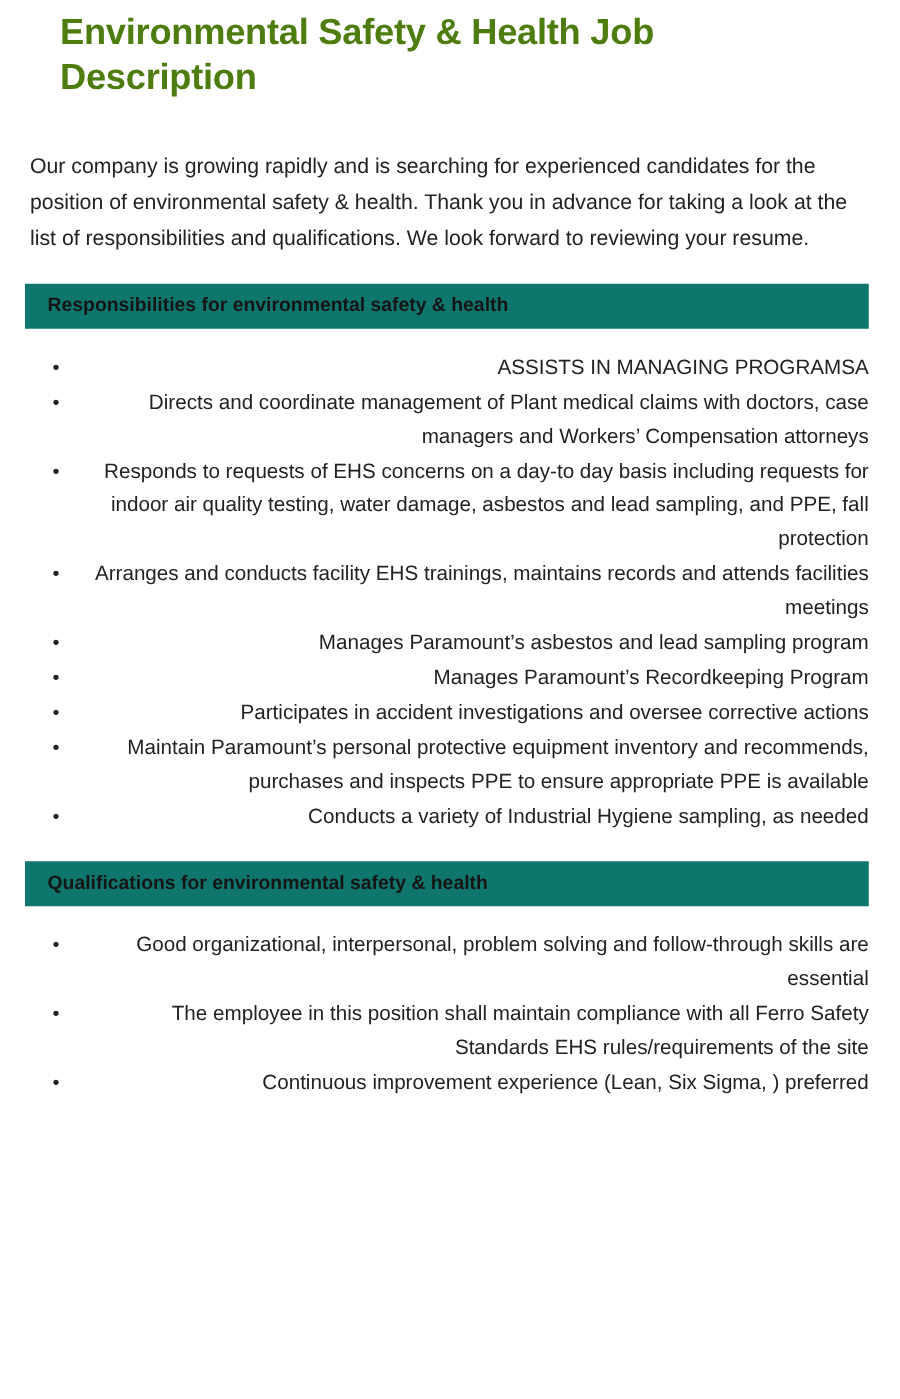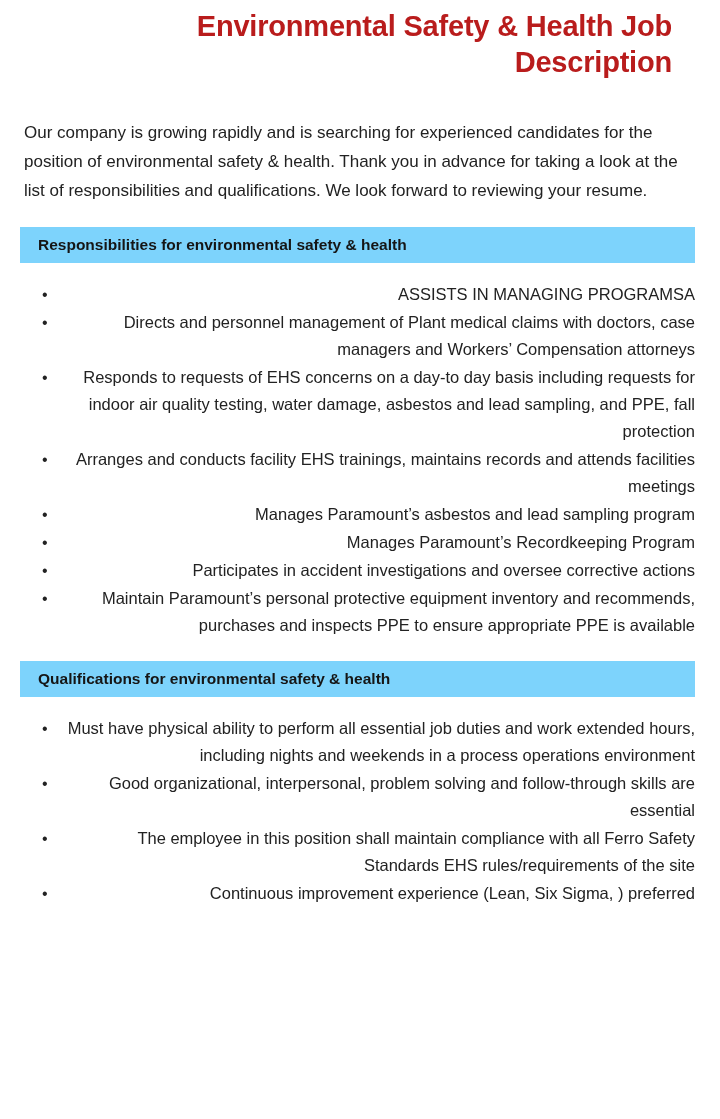--- a/index.html
+++ b/index.html
@@ -17,36 +17,36 @@
   }
   .page {
     width: 720px;
     box-sizing: border-box;
     padding: 0;
   }
   .doc-title {
     font-size: 29px;
     font-weight: bold;
     line-height: 36px;
-    text-align: right;
+    text-align: left;
     margin: 8px 48px 0 48px;
     letter-spacing: -0.2px;
-    color: #b91c1c;
+    color: #4d7c0f;
   }
   .intro {
     margin: 38px 24px 0 24px;
     font-size: 17px;
     line-height: 29px;
     color: #222222;
   }
   .section {
     margin-top: 22px;
   }
   .section-header {
-    background: #7dd3fc;
+    background: #0f766e;
     margin: 0 25px 0 20px;
     padding: 8px 0 9px 18px;
     font-size: 15.5px;
     font-weight: bold;
     line-height: 19px;
     color: #151515;
   }
   ul.bullet-list {
     list-style: none;
     margin: 18px 25px 0 25px;
@@ -80,33 +80,33 @@
 <div class="page">
 
   <h1 class="doc-title">Environmental Safety &amp; Health Job Description</h1>
 
   <p class="intro">Our company is growing rapidly and is searching for experienced candidates for the position of environmental safety &amp; health. Thank you in advance for taking a look at the list of responsibilities and qualifications. We look forward to reviewing your resume.</p>
 
   <div class="section section-responsibilities">
     <div class="section-header">Responsibilities for environmental safety &amp; health</div>
     <ul class="bullet-list">
       <li>ASSISTS IN MANAGING PROGRAMSA</li>
-      <li>Directs and personnel management of Plant medical claims with doctors, case managers and Workers’ Compensation attorneys</li>
+      <li>Directs and coordinate management of Plant medical claims with doctors, case managers and Workers’ Compensation attorneys</li>
       <li>Responds to requests of EHS concerns on a day-to day basis including requests for indoor air quality testing, water damage, asbestos and lead sampling, and PPE, fall protection</li>
       <li>Arranges and conducts facility EHS trainings, maintains records and attends facilities meetings</li>
       <li>Manages Paramount’s asbestos and lead sampling program</li>
       <li>Manages Paramount’s Recordkeeping Program</li>
       <li>Participates in accident investigations and oversee corrective actions</li>
       <li>Maintain Paramount’s personal protective equipment inventory and recommends, purchases and inspects PPE to ensure appropriate PPE is available</li>
+      <li>Conducts a variety of Industrial Hygiene sampling, as needed</li>
     </ul>
   </div>
 
   <div class="section section-qualifications">
     <div class="section-header">Qualifications for environmental safety &amp; health</div>
     <ul class="bullet-list">
-      <li>Must have physical ability to perform all essential job duties and work extended hours, including nights and weekends in a process operations environment</li>
       <li>Good organizational, interpersonal, problem solving and follow-through skills are essential</li>
       <li>The employee in this position shall maintain compliance with all Ferro Safety Standards EHS rules/requirements of the site</li>
       <li>Continuous improvement experience (Lean, Six Sigma, ) preferred</li>
     </ul>
   </div>
 
 </div>
 
 </body></html>

